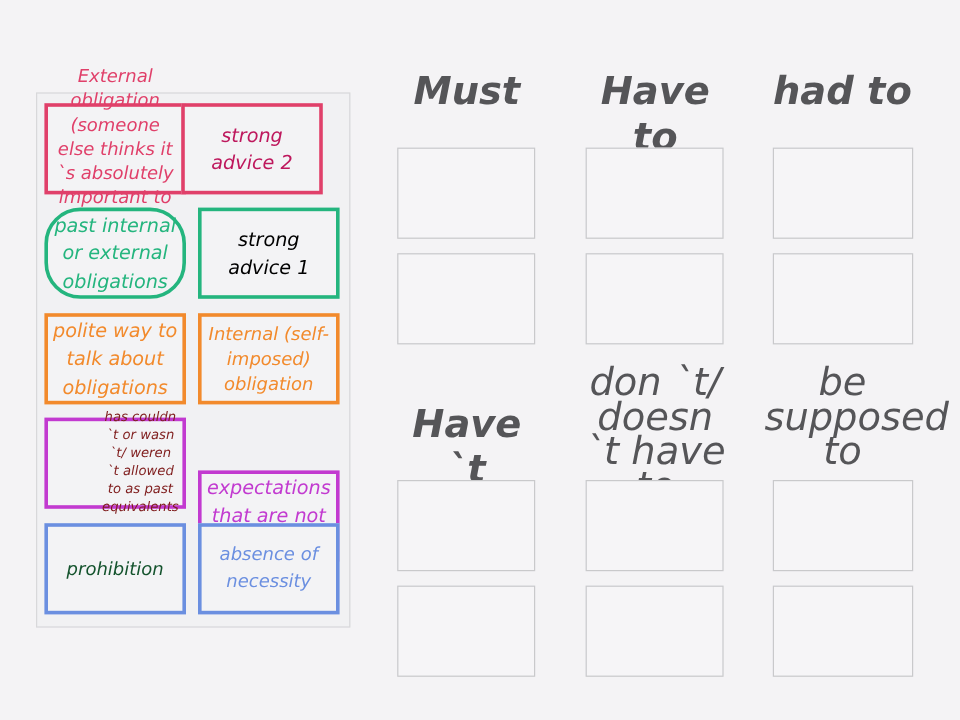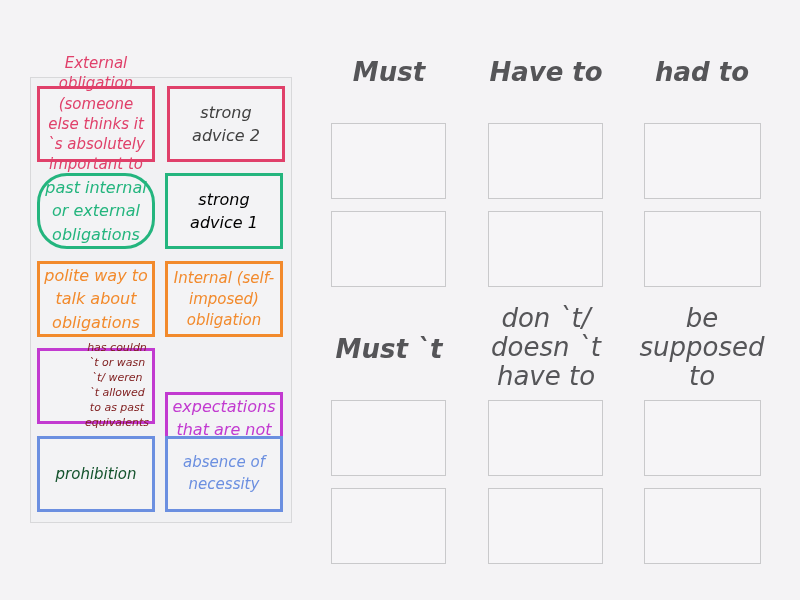--- a/index.html
+++ b/index.html
@@ -35,21 +35,21 @@
     .card.small { font-size: 15px; line-height: 1.35; }
     .card.medium { font-size: 15px; }
     .card.large { font-size: 16px; line-height: 1.45; }
 
     .col-title {
       position: absolute;
       width: 130px;
       text-align: center;
       font-style: italic;
       font-weight: bold;
-      font-size: 26px;
+      font-size: 32px;
       color: #555558;
       line-height: 1.2;
     }
     .drop-zone {
       position: absolute;
       width: 115px; height: 76px;
       border: 1px solid #c9c9cb;
       background: #f6f5f7;
       box-sizing: border-box;
     }
@@ -57,21 +57,21 @@
 </head>
 <body>
 
 <div class="stage">
 
   <div class="card-tray"></div>
 
   <div class="card small" style="left:37px; top:86px; color:#e0406a; border-color:#e0406a;">
     <span>External obligation (someone else thinks it `s absolutely important to do it)</span>
   </div>
-  <div class="card large" style="left:167px; top:86px; color:#404040; border-color:#e0406a;">
+  <div class="card large" style="left:151px; top:86px; color:#be185d; border-color:#e0406a;">
     <span>strong advice 2</span>
   </div>
 
   <div class="card large" style="left:37px; top:173px; color:#24b57e; border-color:#24b57e;border-radius:30px;">
     <span>past internal or external obligations</span>
   </div>
   <div class="card large" style="left:165px; top:173px; color:#000000; border-color:#24b57e;">
     <span>strong advice 1</span>
   </div>
 
@@ -101,21 +101,21 @@
   <div class="col-title" style="left:637px; top:57px;">had to</div>
 
   <div class="drop-zone" style="left:331px; top:123px;"></div>
   <div class="drop-zone" style="left:488px; top:123px;"></div>
   <div class="drop-zone" style="left:644px; top:123px; width:117px;"></div>
 
   <div class="drop-zone" style="left:331px; top:211px;"></div>
   <div class="drop-zone" style="left:488px; top:211px;"></div>
   <div class="drop-zone" style="left:644px; top:211px; width:117px;"></div>
 
-  <div class="col-title" style="left:324px; top:334px;">Must `t</div>
+  <div class="col-title" style="left:324px; top:334px;">Have `t</div>
   <div class="col-title" style="left:481px; top:304px; font-weight:normal; width:130px; line-height:29px;">don `t/ doesn `t have to</div>
   <div class="col-title" style="left:637px; top:304px; font-weight:normal; width:130px; line-height:29px;">be supposed to</div>
 
   <div class="drop-zone" style="left:331px; top:400px;"></div>
   <div class="drop-zone" style="left:488px; top:400px;"></div>
   <div class="drop-zone" style="left:644px; top:400px; width:117px;"></div>
 
   <div class="drop-zone" style="left:331px; top:488px;"></div>
   <div class="drop-zone" style="left:488px; top:488px;"></div>
   <div class="drop-zone" style="left:644px; top:488px; width:117px;"></div>

